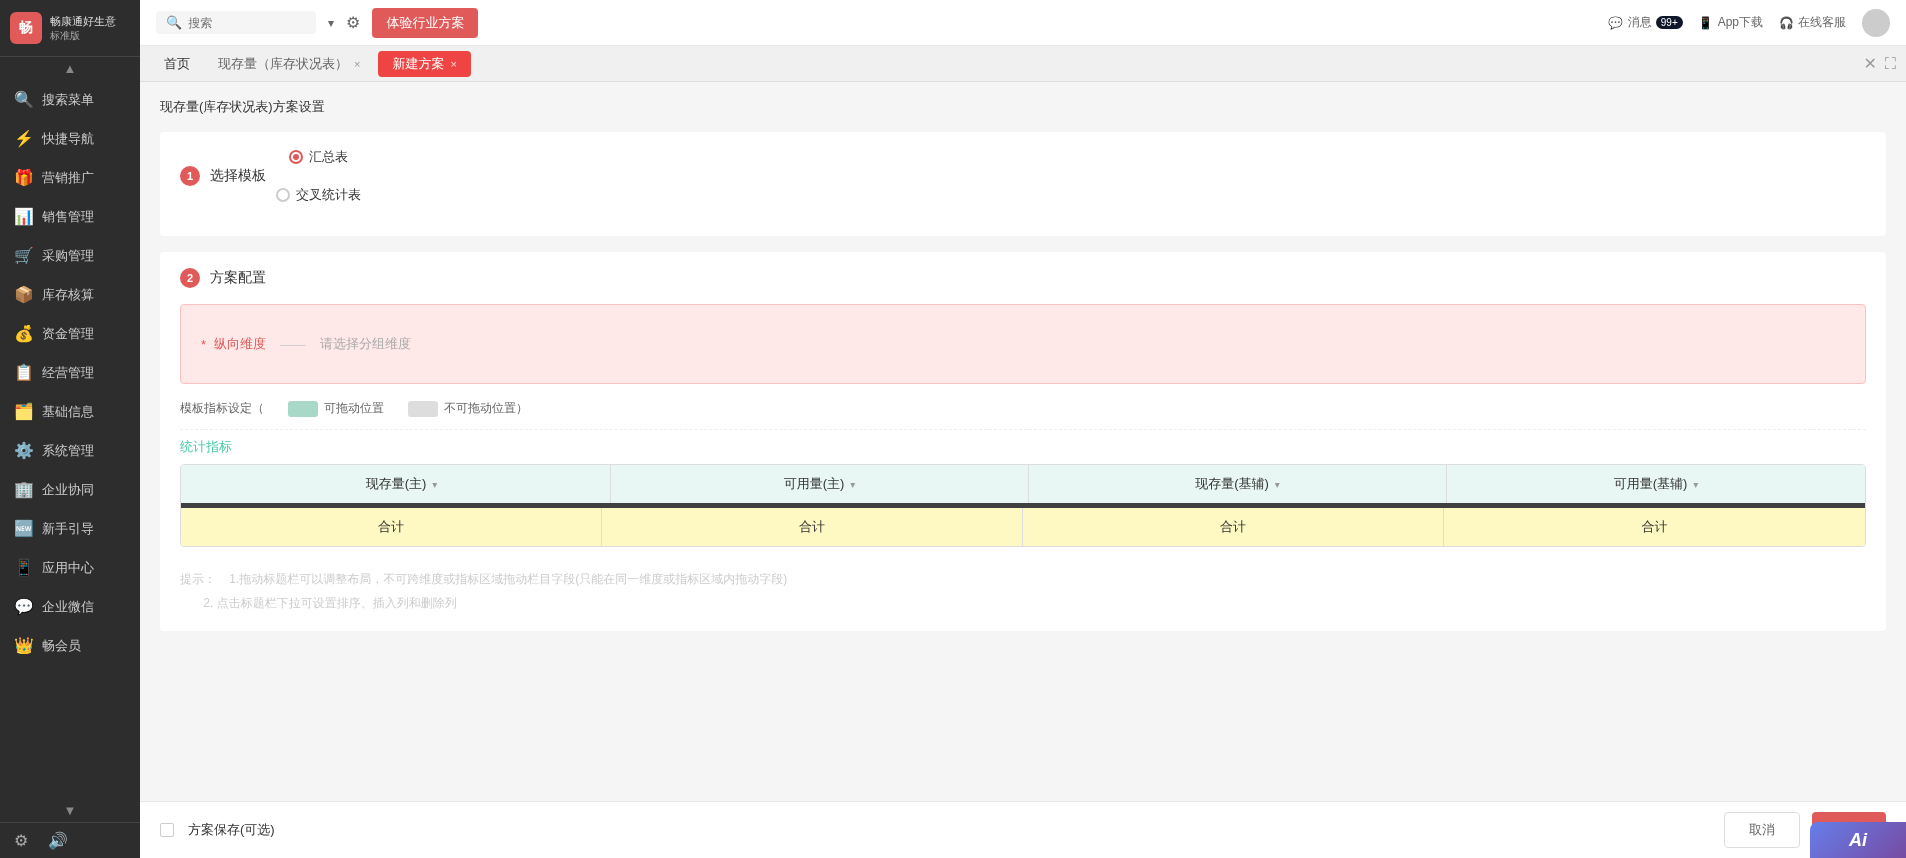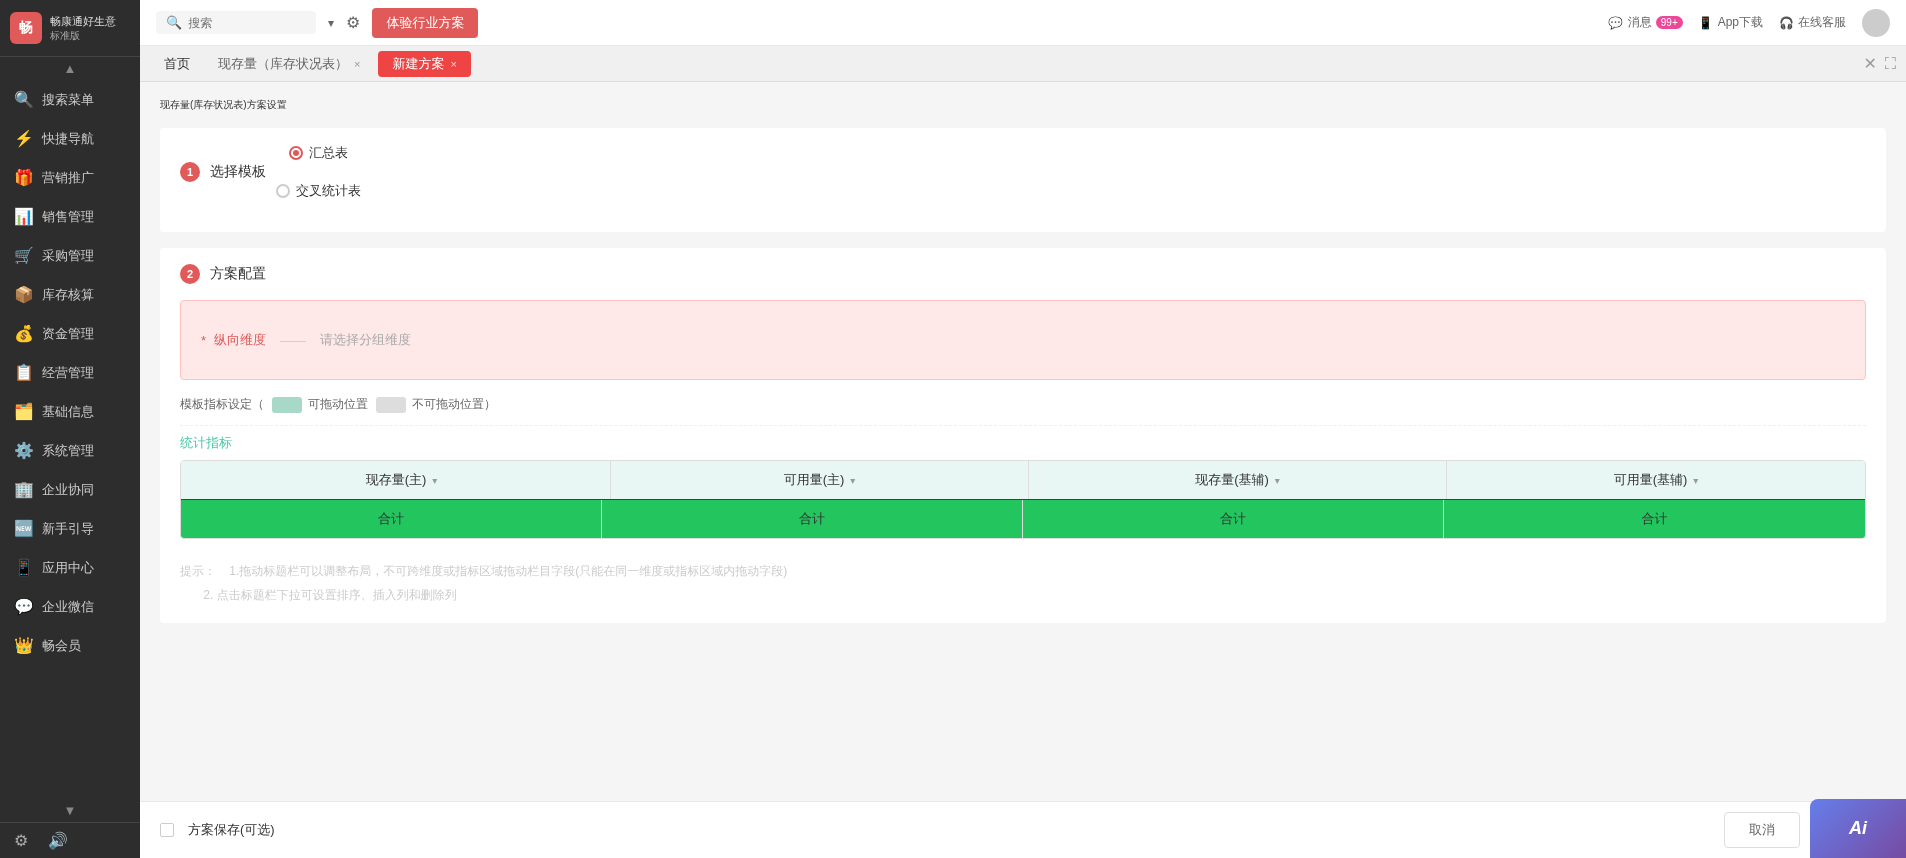--- a/index.html
+++ b/index.html
@@ -89,21 +89,21 @@
       color: white;
       border: none;
       border-radius: 4px;
       padding: 6px 14px;
       font-size: 13px;
       cursor: pointer;
     }
     .topbar-right { display: flex; align-items: center; gap: 16px; }
     .topbar-right-item { display: flex; align-items: center; gap: 4px; color: #666; font-size: 12px; cursor: pointer; }
     .badge {
-      background: #ec4899;
+      background: #0f172a;
       color: white;
       border-radius: 10px;
       padding: 1px 5px;
       font-size: 10px;
     }
     .avatar { width: 28px; height: 28px; border-radius: 50%; background: #ccc; }
 
     
     .tabbar {
       background: #f0f0f0;
@@ -143,21 +143,21 @@
 
     
     .content {
       flex: 1;
       overflow-y: auto;
       padding: 16px 20px;
       background: #f5f5f5;
       position: relative;
     }
 
-    .page-title { font-size: 10px; color: #333; margin-bottom: 16px; }
+    .page-title { font-size: 13px; color: #333; margin-bottom: 16px; }
 
     .section {
       background: #fff;
       border-radius: 4px;
       margin-bottom: 16px;
       padding: 16px 20px;
     }
 
     .section-header {
       display: flex;
@@ -224,21 +224,21 @@
     }
     .dimension-placeholder .required-star { color: #e05a5a; font-size: 13px; }
     .dimension-placeholder .label { color: #e05a5a; }
     .dimension-placeholder .dash { color: #ccc; margin: 0 6px; }
     .dimension-placeholder .hint { color: #aaa; }
 
     .indicator-settings {
       margin-top: 16px;
       display: flex;
       align-items: center;
-      gap: 8px;
+      gap: 24px;
       font-size: 12px;
       color: #666;
       padding-bottom: 12px;
       border-bottom: 1px dashed #eee;
     }
 
     .drag-legend {
       display: flex;
       align-items: center;
       gap: 6px;
@@ -275,22 +275,22 @@
       gap: 6px;
       border-right: 1px solid #ddd;
       font-size: 13px;
       color: #333;
     }
     .stats-table-header-cell:last-child { border-right: none; }
 
     .stats-table-body {
       display: grid;
       grid-template-columns: repeat(4, 1fr);
-      background: #22c55e;
-      border-top: 1px solid #404040;
+      background: #fef9c3;
+      border-top: 5px solid #404040;
     }
 
     .stats-table-body-cell {
       padding: 10px 14px;
       text-align: center;
       border-right: 1px solid #ddd;
       font-size: 13px;
       color: #333;
     }
     .stats-table-body-cell:last-child { border-right: none; }
@@ -341,21 +341,21 @@
       font-size: 13px;
     }
     .win-btn { font-size: 16px; color: #999; cursor: pointer; }
 
     
     .ai-fab {
       position: fixed;
       bottom: 0;
       right: 0;
       width: 96px;
-      height: 59px;
+      height: 36px;
       background: linear-gradient(135deg, #667eea 0%, #764ba2 100%);
       border-radius: 8px 0 0 0;
       display: flex;
       align-items: center;
       justify-content: center;
       color: white;
       font-size: 18px;
       font-weight: bold;
       cursor: pointer;
       font-style: italic;

